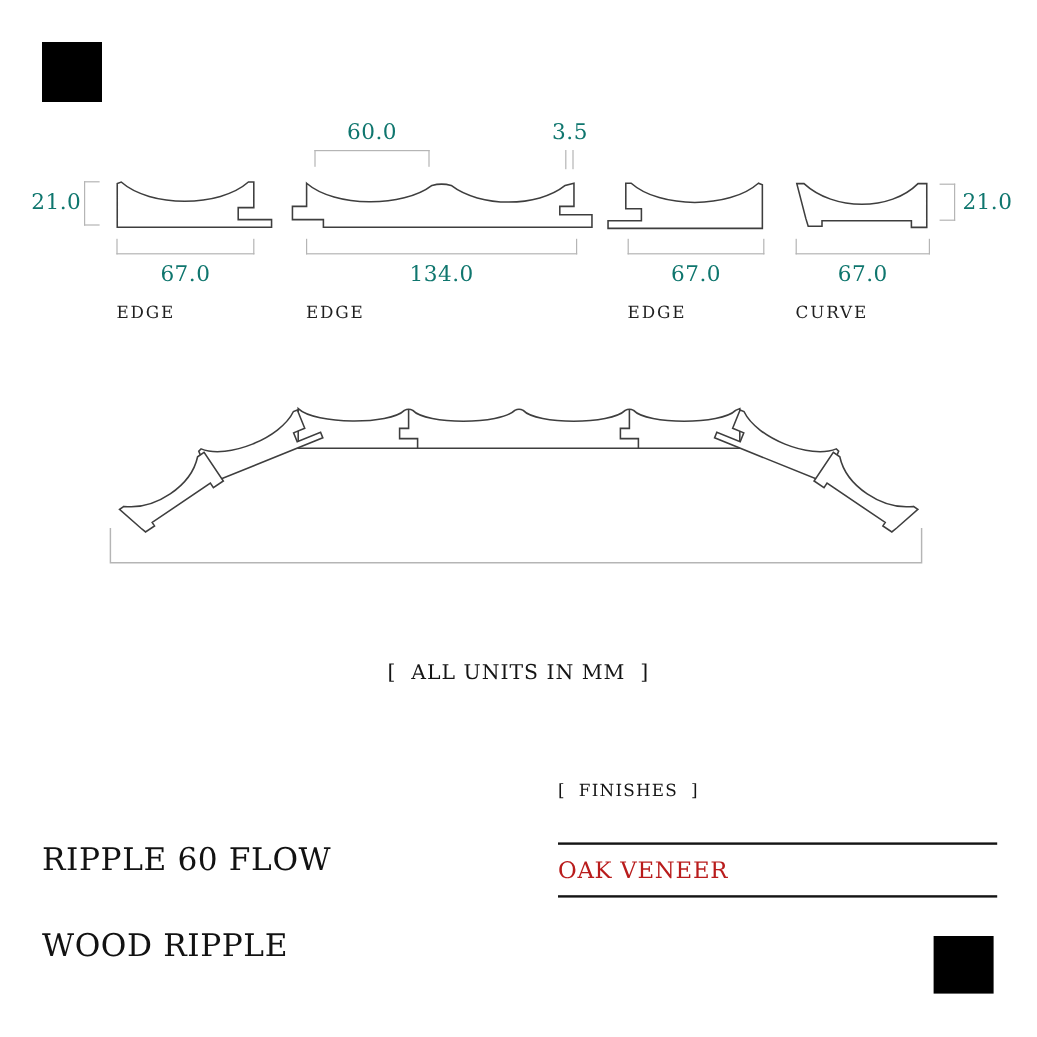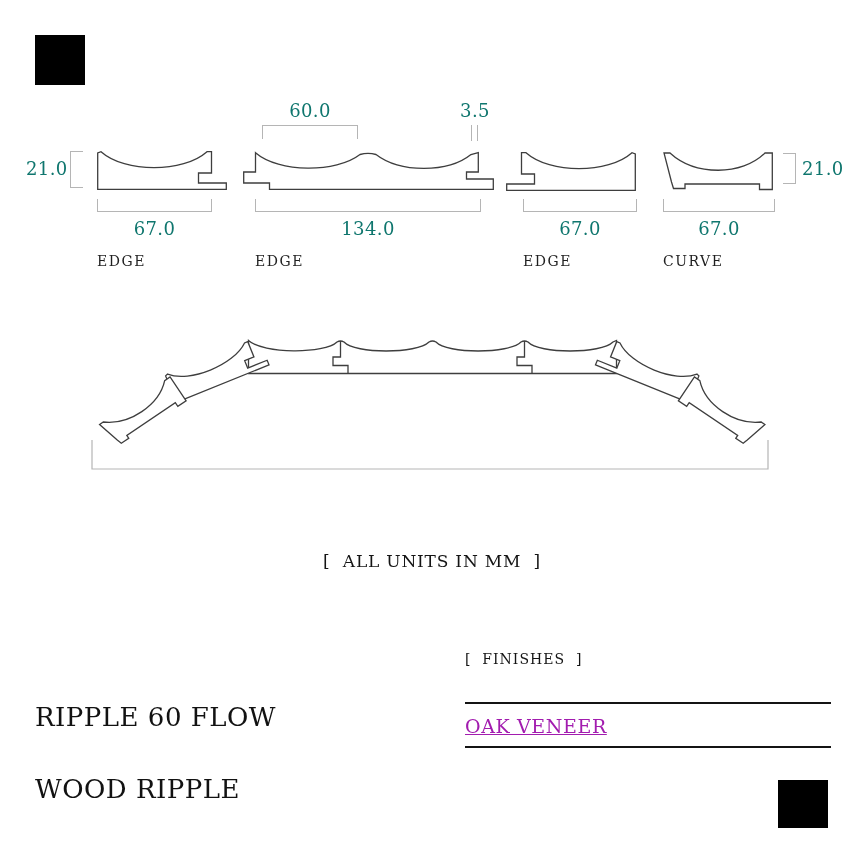--- a/index.html
+++ b/index.html
@@ -36,21 +36,21 @@
   .title{
     position:absolute;left:35px;top:652px;font-size:26px;line-height:36px;
     color:#121212;letter-spacing:.5px;white-space:pre-line;margin-top:47px;
   }
   .finishes-header{
     position:absolute;left:465px;top:651px;font-size:14px;letter-spacing:1px;
     color:#141414;white-space:pre;
   }
   .rule{position:absolute;left:465px;width:366px;height:0;border-top:2px solid #141414;}
   .finish-option{
-    position:absolute;left:465px;top:715px;font-size:19px;letter-spacing:.6px;color:#a21caf;text-decoration:underline;
+    position:absolute;left:465px;top:715px;font-size:19px;letter-spacing:.6px;color:#b91c1c;
   }
   .site{
     position:absolute;left:35px;top:808px;font-size:20px;letter-spacing:.6px;color:#121212;
   }
 </style>
 </head>
 <body>
 
 <div class="canvas">
 

